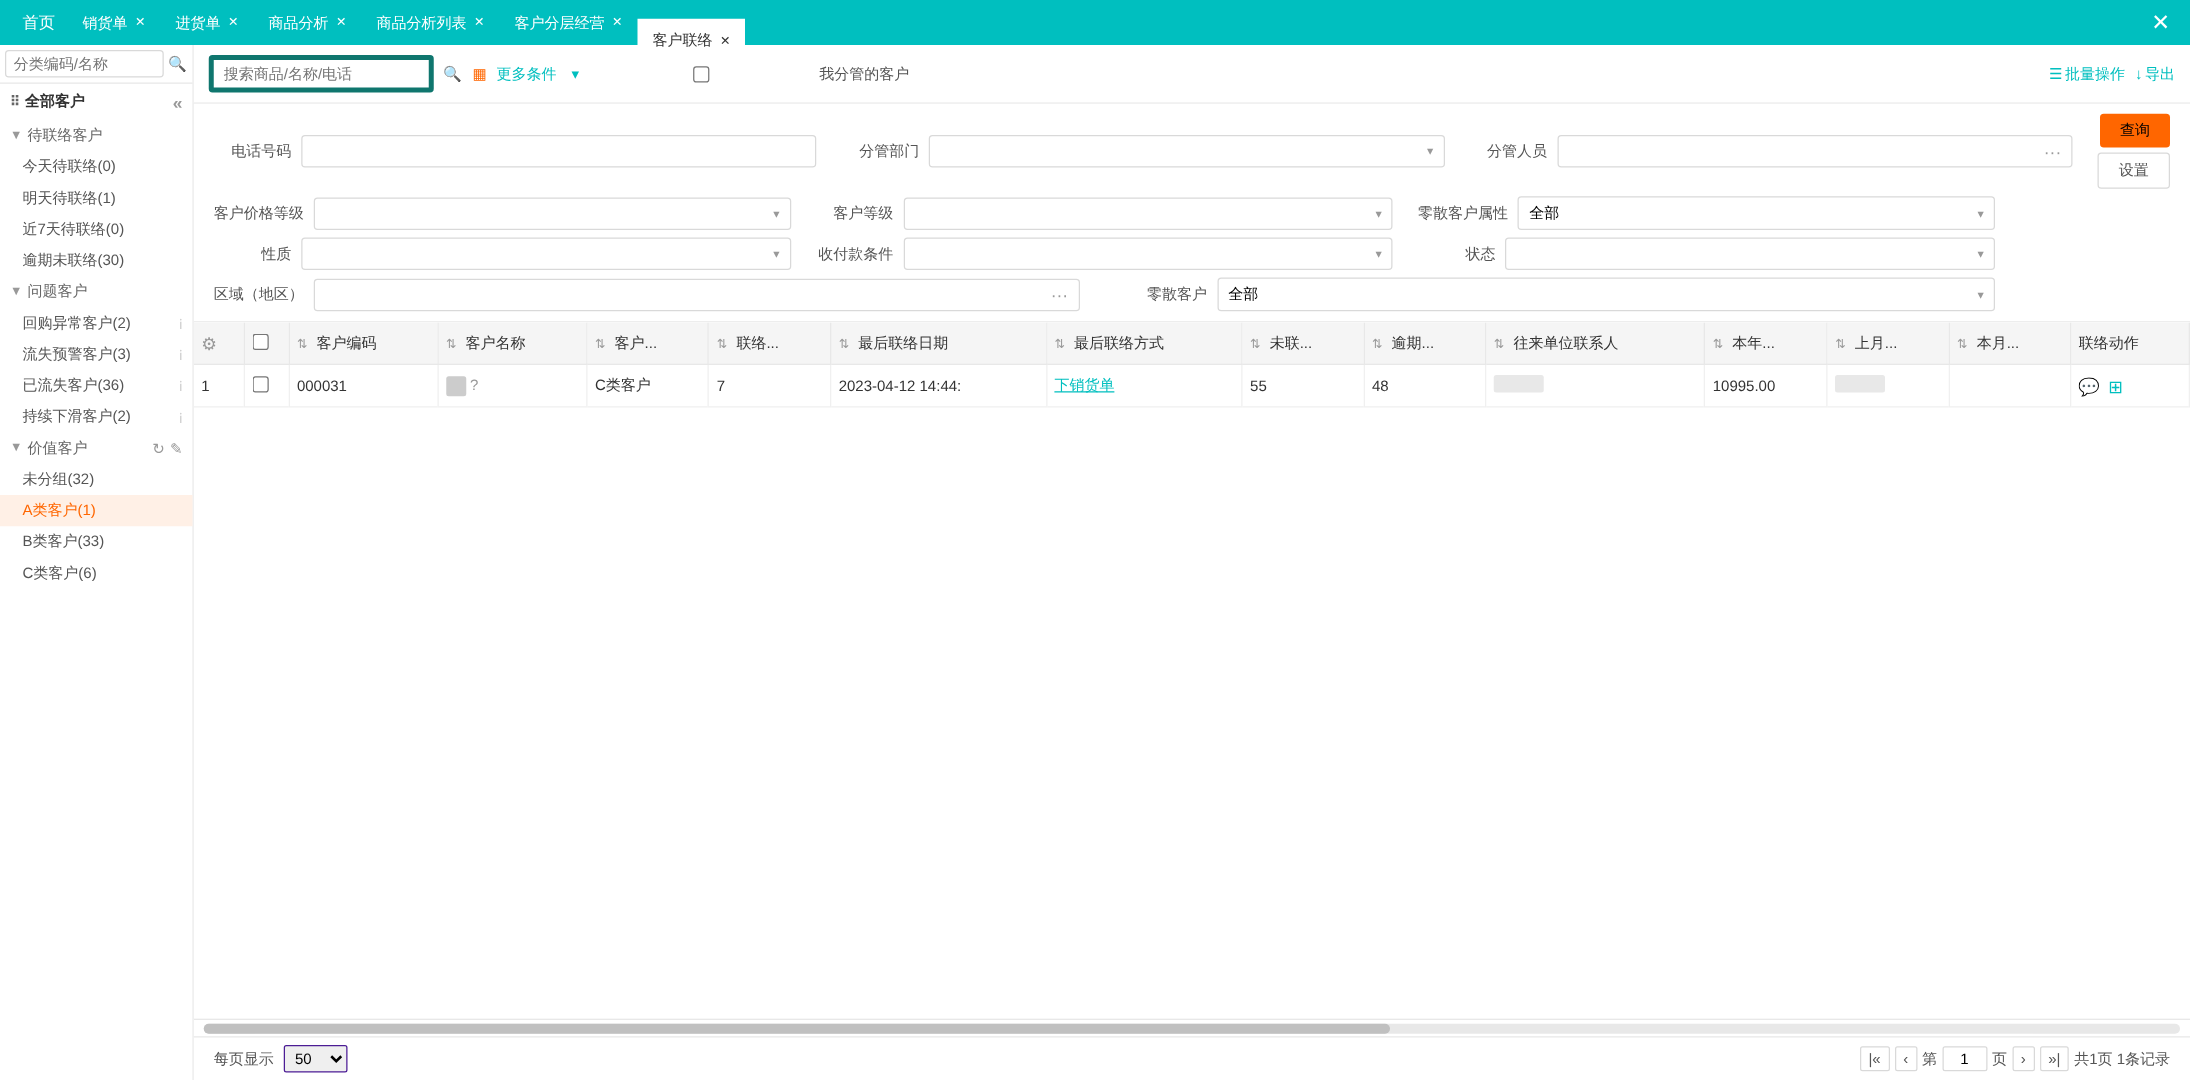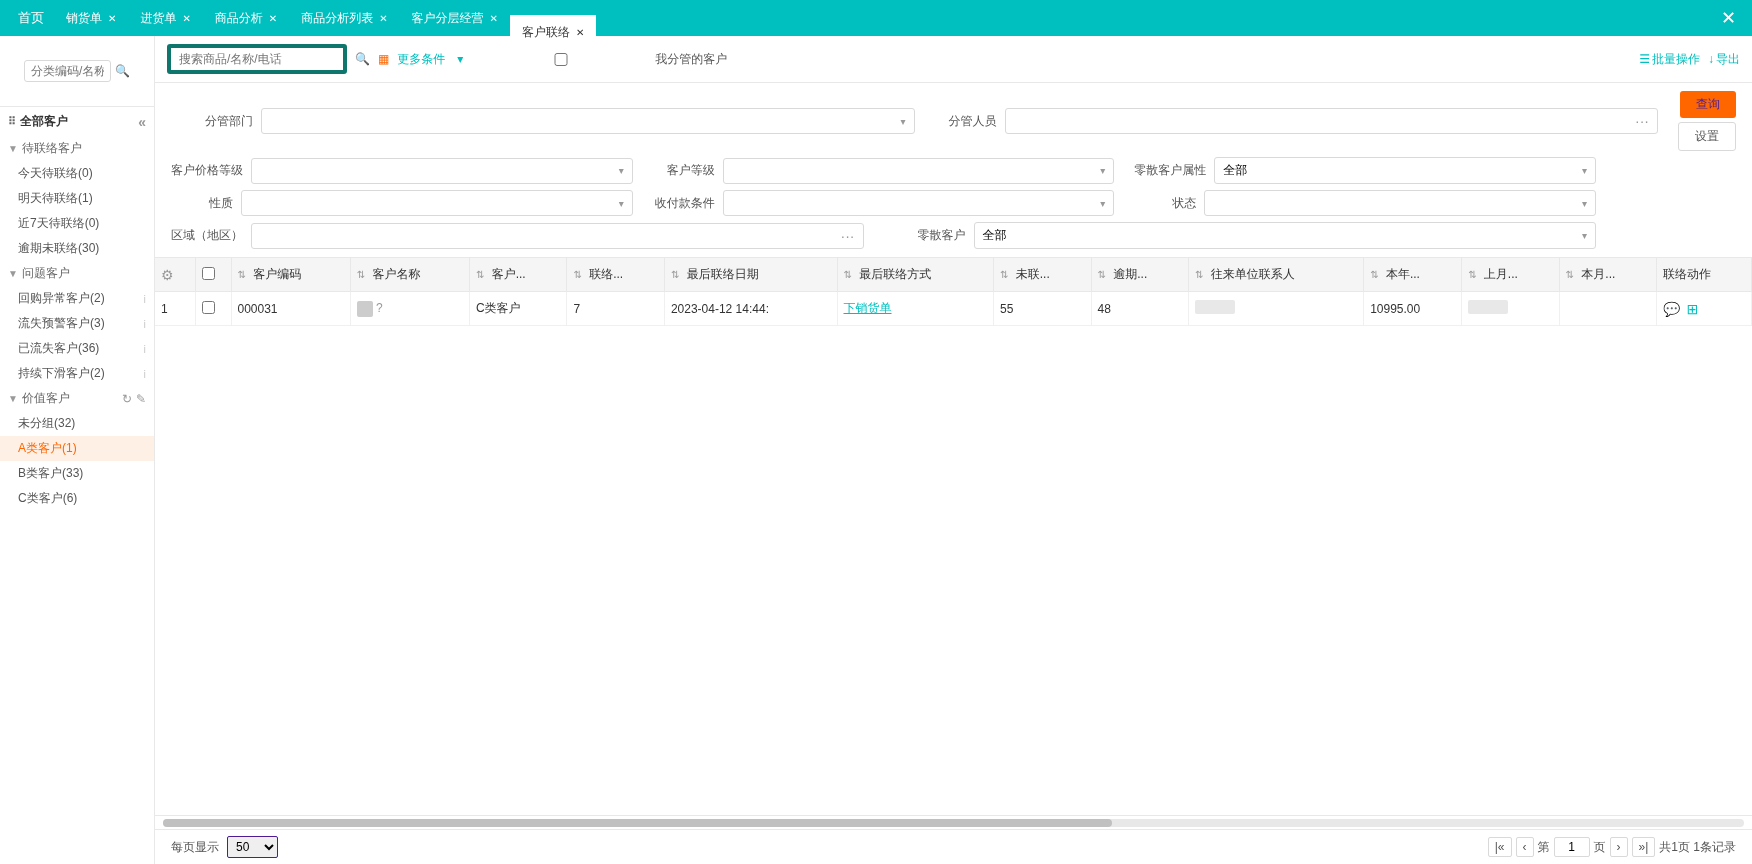--- a/index.html
+++ b/index.html
@@ -26,21 +26,21 @@
 
     
     .main-layout { display: flex; height: calc(864px - 36px); }
 
     
     .sidebar {
       width: 155px; background: white; border-right: 1px solid #e8e8e8;
       display: flex; flex-direction: column; flex-shrink: 0;
     }
     .sidebar-search {
-      padding: 24px; display: flex; align-items: center; border-bottom: 1px solid #e8e8e8;
+      padding: 4px; display: flex; align-items: center; border-bottom: 1px solid #e8e8e8;
     }
     .sidebar-search input {
       border: 1px solid #d9d9d9; border-radius: 3px; padding: 3px 6px; font-size: 12px;
       width: 100%; outline: none; color: #999;
     }
     .sidebar-search .search-icon { margin-left: 4px; color: #00bfbf; cursor: pointer; }
     .sidebar-section-header {
       display: flex; align-items: center; padding: 6px 8px;
       font-weight: bold; color: #333; font-size: 13px;
       justify-content: space-between;
@@ -145,21 +145,21 @@
       position: absolute; left: 0; top: 0; width: 60%; height: 100%;
       background: #c0c0c0; border-radius: 4px;
     }
 
     
     .action-icons { display: flex; gap: 6px; }
     .action-icon { color: #00bfbf; cursor: pointer; font-size: 14px; }
 
     
     .btn-query {
-      background: #ff6600; color: #4c1d95; border: none; border-radius: 3px;
+      background: #ff6600; color: #000000; border: none; border-radius: 3px;
       padding: 5px 16px; cursor: pointer; font-size: 12px;
     }
     .btn-settings {
       background: white; color: #555; border: 1px solid #d9d9d9; border-radius: 3px;
       padding: 5px 16px; cursor: pointer; font-size: 12px; margin-top: 4px;
     }
     .query-buttons { display: flex; flex-direction: column; align-items: flex-end; padding-right: 0; }
 
     .checkbox { cursor: pointer; }
 
@@ -296,20 +296,24 @@
       </span>
       <span class="export-btn">
         <span>↓</span>
         <span>导出</span>
       </span>
     </div>
 
     <div class="advanced-filter">
 
       <div class="filter-row">
+        <div class="filter-field">
+          <span class="filter-label">电话号码</span>
+          <div class="filter-input"></div>
+        </div>
         <div class="filter-sep"></div>
         <div class="filter-field">
           <span class="filter-label">分管部门</span>
           <div class="filter-input">
             <span></span>
               <span class="dropdown-arrow">▾</span>
           </div>
         </div>
         <div class="filter-sep"></div>
         <div class="filter-field">

